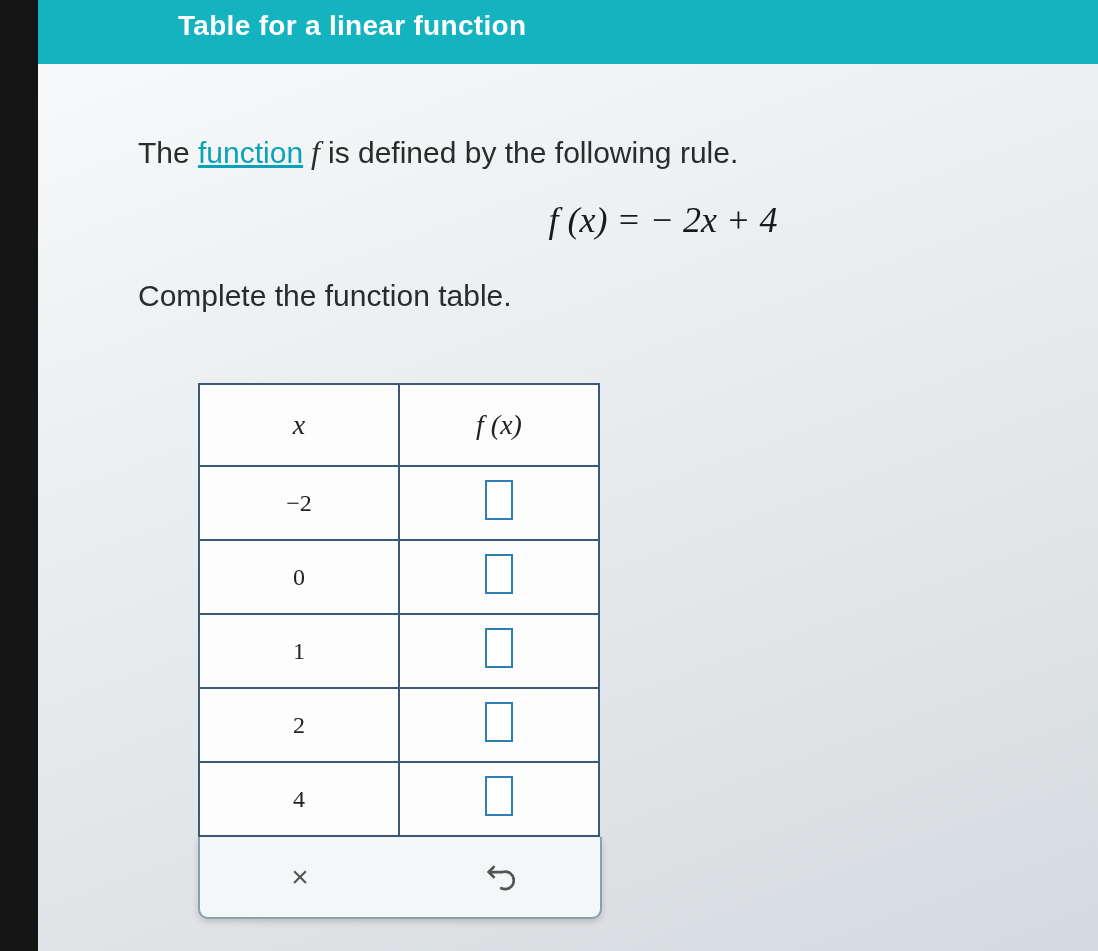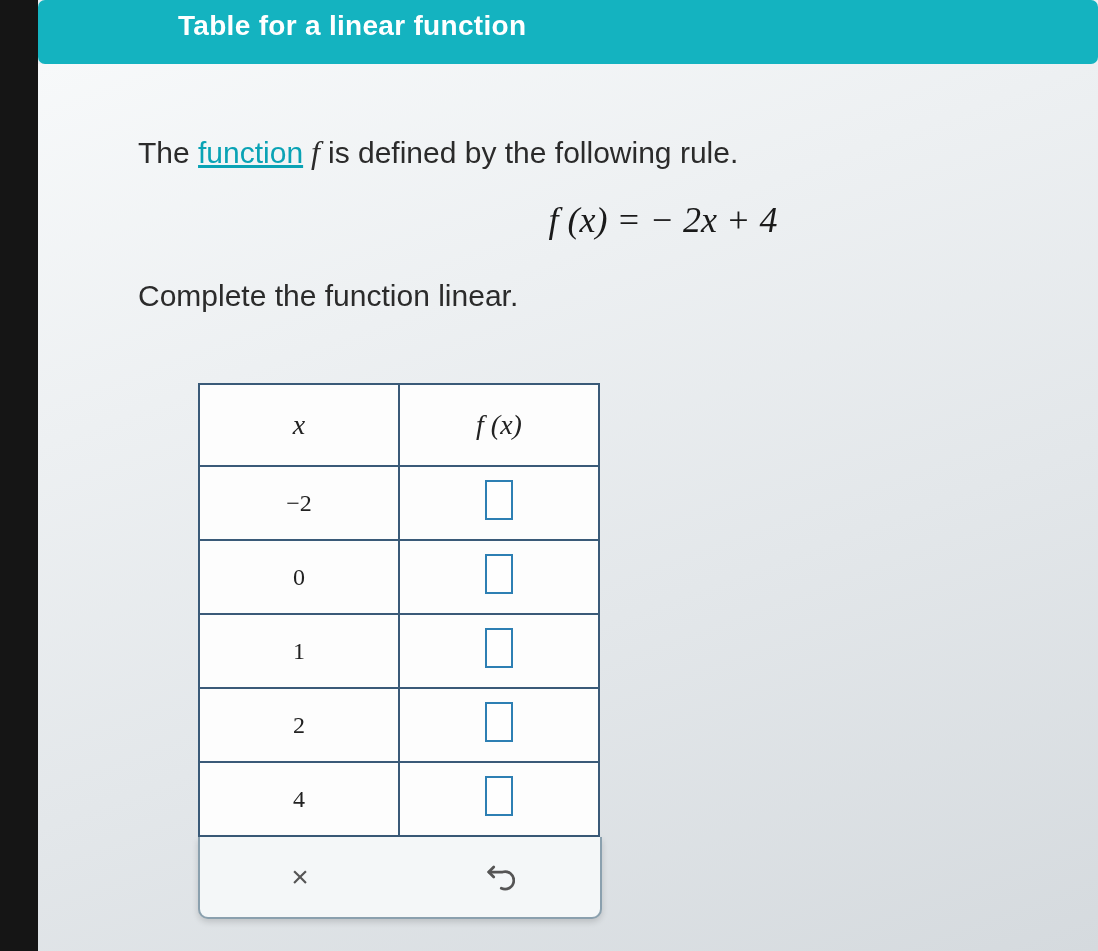--- a/index.html
+++ b/index.html
@@ -21,21 +21,20 @@
     flex-direction: column;
     background: #eef1f3;
   }
   .header-bar {
     background: #14b3c0;
     color: #ffffff;
     font-size: 28px;
     font-weight: 600;
     padding: 10px 0 22px 140px;
     letter-spacing: 0.3px;
-    border-radius: 7px;
   }
   .dropdown-tab {
     position: absolute;
     left: 72px;
     top: 74px;
     width: 62px;
     height: 52px;
     background: #ffffff;
     border-radius: 0 0 10px 10px;
     display: flex;
@@ -150,21 +149,21 @@
   </div>
 
   <div class="content">
 
     <p class="intro">
       <span>The </span><span class="flink">function</span><span class="fvar"> f </span><span>is defined by the following rule.</span>
     </p>
 
     <div class="formula">f (x) = − 2x + 4</div>
 
-    <p class="instruct">Complete the function linear.</p>
+    <p class="instruct">Complete the function table.</p>
 
     <div class="tbl-wrap">
       <table class="func">
         <tbody>
             <tr>
           <th>x</th>
           <th>f (x)</th>
         </tr>
         <tr>
           <td>−2</td>

